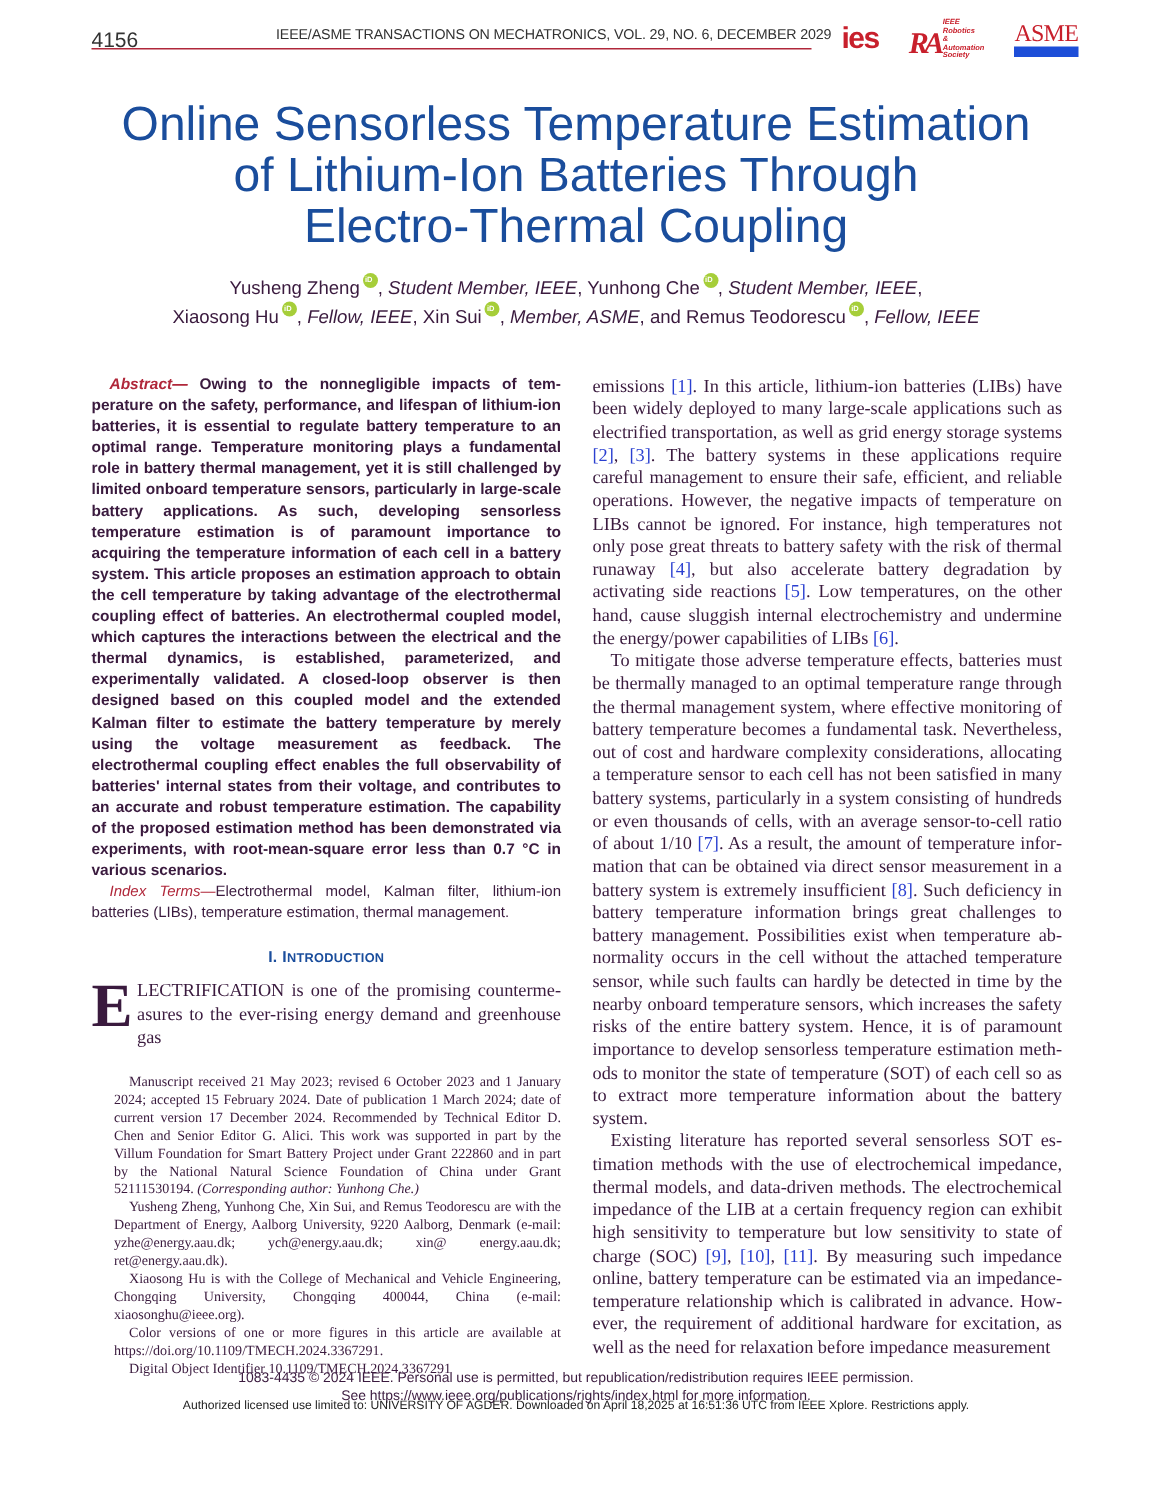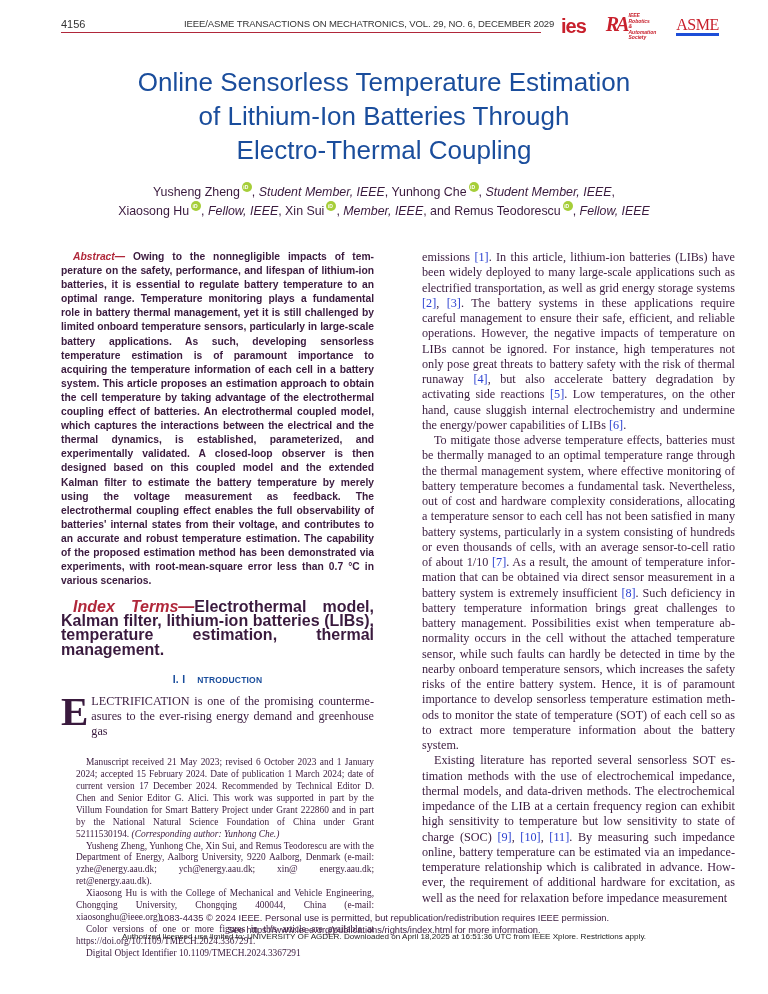--- a/index.html
+++ b/index.html
@@ -1,44 +1,44 @@
 <!DOCTYPE html>
 <html><head>
 <meta charset="utf-8">
 <style>
   * { margin: 0; padding: 0; box-sizing: border-box; }
   html, body { width: 768px; height: 994px; background: #ffffff; overflow: hidden; }
   body { position: relative; color: #2a1630; font-family: "Liberation Serif", serif; }
 
   .running-head { position: absolute; left: 61px; top: 8px; width: 646px; height: 40px; }
-  .page-number { position: absolute; left: 0; top: 10px; font-family: "Liberation Sans", sans-serif; font-size: 11px; color: #333; }
+  .page-number { position: absolute; left: 0; top: 10px; font-family: "Liberation Sans", sans-serif; font-size: 14px; color: #333; }
   .journal-name { position: absolute; left: 123px; top: 10px; font-family: "Liberation Sans", sans-serif; font-size: 9.5px; color: #333; letter-spacing: -0.1px; }
   .head-rule { position: absolute; left: 0; top: 24px; width: 480px; height: 1px; background: #b0273a; }
   .logos { position: absolute; left: 500px; top: 5px; display: flex; align-items: center; gap: 20px; }
   .logo-ies { font-family: "Liberation Sans", sans-serif; font-weight: bold; font-size: 20px; color: #c8202c; letter-spacing: -1px; }
-  .logo-ras { display: flex; align-items: flex-start; gap: 2px; }
+  .logo-ras { display: flex; align-items: flex-end; gap: 2px; }
   .logo-ras-mark { font-family: "Liberation Serif", serif; font-style: italic; font-weight: bold; font-size: 20px; color: #c8202c; letter-spacing: -3px; }
   .logo-ras-text { font-family: "Liberation Sans", sans-serif; font-style: italic; font-weight: bold; font-size: 5px; line-height: 5.5px; color: #c8202c; }
-  .logo-asme { font-family: "Liberation Serif", serif; font-size: 16px; color: #c8202c; border-bottom: 3px solid #1d4ed8; line-height: 16px; letter-spacing: -0.5px; }
+  .logo-asme { font-family: "Liberation Serif", serif; font-size: 16px; color: #c8202c; border-bottom: 7px solid #1d4ed8; line-height: 16px; letter-spacing: -0.5px; }
 
-  .title { position: absolute; left: 60px; top: 65px; width: 648px; text-align: center; font-family: "Liberation Sans", sans-serif; font-size: 26px; line-height: 34px; color: #1a4d9c; font-weight: normal; }
+  .title { position: absolute; left: 60px; top: 65px; width: 648px; text-align: center; font-family: "Liberation Sans", sans-serif; font-size: 32px; line-height: 34px; color: #1a4d9c; font-weight: normal; }
   .authors { position: absolute; left: 60px; top: 182px; width: 648px; text-align: center; font-family: "Liberation Sans", sans-serif; font-size: 12.4px; line-height: 17px; color: #3a1a3e; }
   .authors .aff { font-style: italic; }
   .orcid { display: inline-block; width: 10px; height: 10px; border-radius: 50%; background: #a6ce39; vertical-align: 4px; margin-left: 2px; position: relative; }
   .orcid::after { content: "iD"; position: absolute; left: 1.5px; top: 1.5px; font-size: 5px; color: #fff; font-weight: bold; line-height: 7px; }
 
   .col-left { position: absolute; left: 61px; top: 250px; width: 313px; }
-  .col-right { position: absolute; left: 395px; top: 250px; width: 313px; margin-left: 27px; }
+  .col-right { position: absolute; left: 395px; top: 250px; width: 313px; }
 
   .abstract { font-family: "Liberation Sans", sans-serif; font-weight: bold; font-size: 10.3px; line-height: 14.1px; text-align: justify; color: #3a1a3e; text-indent: 12px; hyphens: manual; }
   .abstract .label, .index-terms .label { color: #b0273a; font-style: italic; }
-  .index-terms { margin-top: 12px; font-family: "Liberation Sans", sans-serif; font-weight: bold; font-size: 16px; line-height: 14.1px; text-align: justify; color: #3a1a3e; text-indent: 12px; }
+  .index-terms { font-family: "Liberation Sans", sans-serif; font-weight: normal; font-size: 10px; line-height: 14.1px; text-align: justify; color: #3a1a3e; text-indent: 12px; }
 
   .section-heading { margin-top: 16px; text-align: center; font-family: "Liberation Sans", sans-serif; font-size: 10.5px; color: #1a4d9c; letter-spacing: 0.2px; }
-  .section-heading .sc { font-size: 8.5px; padding-left: 12px; }
+  .section-heading .sc { font-size: 8.5px; }
 
   .intro { margin-top: 9px; font-size: 12.2px; line-height: 15.2px; text-align: justify; color: #3a1a3e; }
   .dropcap { float: left; font-size: 41px; line-height: 32px; font-weight: bold; margin-right: 3px; margin-top: 1px; color: #3a1a3e; }
 
   .footnote { margin-top: 18px; font-family: Liberation Serif, serif; font-size: 9.4px; line-height: 11.9px; text-align: justify; color: #3a1a3e; margin-left: 15px; }
   .footnote p { text-indent: 10px; }
   .footnote .it { font-style: italic; }
 
   .body-text { font-size: 12.2px; line-height: 15.25px; text-align: justify; color: #3a1a3e; }
   .body-text p { text-indent: 12px; }
@@ -72,21 +72,21 @@
 <h1 class="title">
   <span>Online Sensorless Temperature Estimation</span><br>
   <span>of Lithium-Ion Batteries Through</span><br>
   <span>Electro-Thermal Coupling</span>
 </h1>
 
 <div class="authors">
   <span>Yusheng Zheng</span><span class="orcid"></span>, <span class="aff">Student Member, IEEE</span>,
   <span>Yunhong Che</span><span class="orcid"></span>, <span class="aff">Student Member, IEEE</span>,<br>
   <span>Xiaosong Hu</span><span class="orcid"></span>, <span class="aff">Fellow, IEEE</span>,
-  <span>Xin Sui</span><span class="orcid"></span>, <span class="aff">Member, IEEE</span>,
+  <span>Xin Sui</span><span class="orcid"></span>, <span class="aff">Member, ASME</span>,
   <span>and</span>
   <span>Remus Teodorescu</span><span class="orcid"></span>, <span class="aff">Fellow, IEEE</span>
 </div>
 
 <div class="col-left">
   <p class="abstract">
     <span class="label">Abstract—</span><span> Owing to the nonnegligible impacts of tem­perature on the safety, performance, and lifespan of lithium-ion batteries, it is essential to regulate battery temperature to an optimal range. Temperature monitoring plays a fun­damental role in battery thermal management, yet it is still challenged by limited onboard temperature sensors, partic­ularly in large-scale battery applications. As such, develop­ing sensorless temperature estimation is of paramount im­portance to acquiring the temperature information of each cell in a battery system. This article proposes an estimation approach to obtain the cell temperature by taking advan­tage of the electrothermal coupling effect of batteries. An electrothermal coupled model, which captures the interac­tions between the electrical and the thermal dynamics, is established, parameterized, and experimentally validated. A closed-loop observer is then designed based on this cou­pled model and the extended Kalman filter to estimate the battery temperature by merely using the voltage measure­ment as feedback. The electrothermal coupling effect en­ables the full observability of batteries' internal states from their voltage, and contributes to an accurate and robust temperature estimation. The capability of the proposed es­timation method has been demonstrated via experiments, with root-mean-square error less than 0.7 °C in various scenarios.</span>
   </p>
   <p class="index-terms">
     <span class="label">Index Terms—</span><span>Electrothermal model, Kalman filter, lithium-ion batteries (LIBs), temperature estimation, thermal management.</span>

